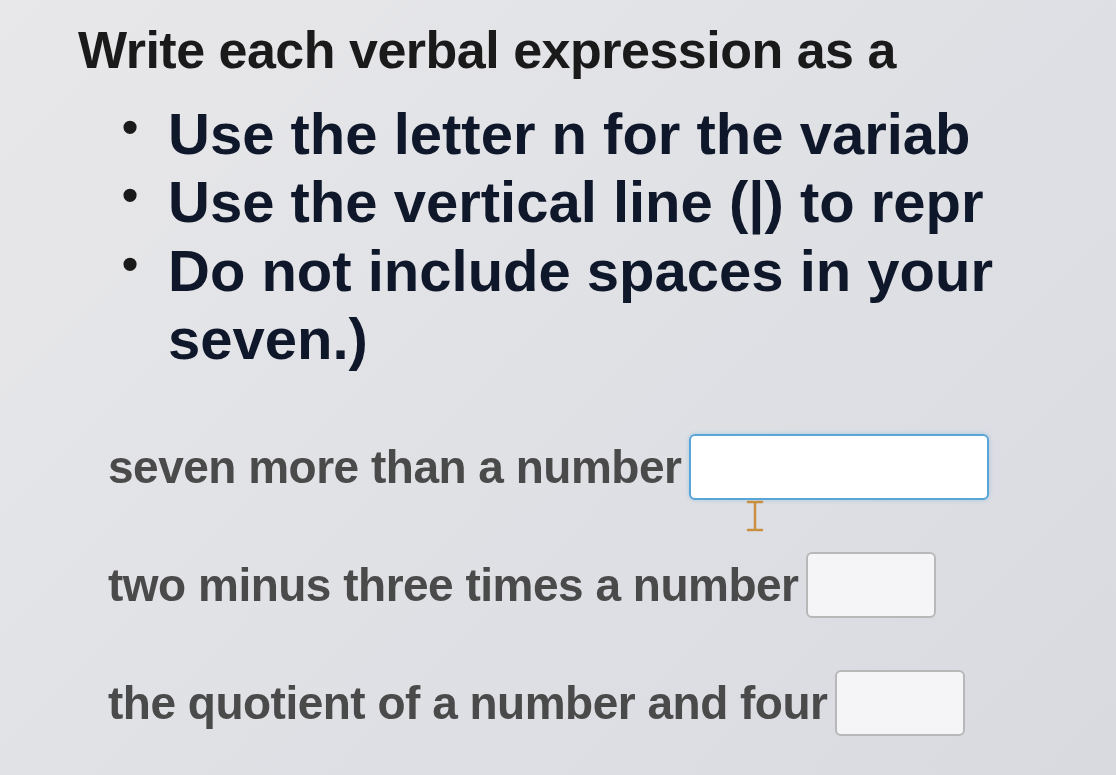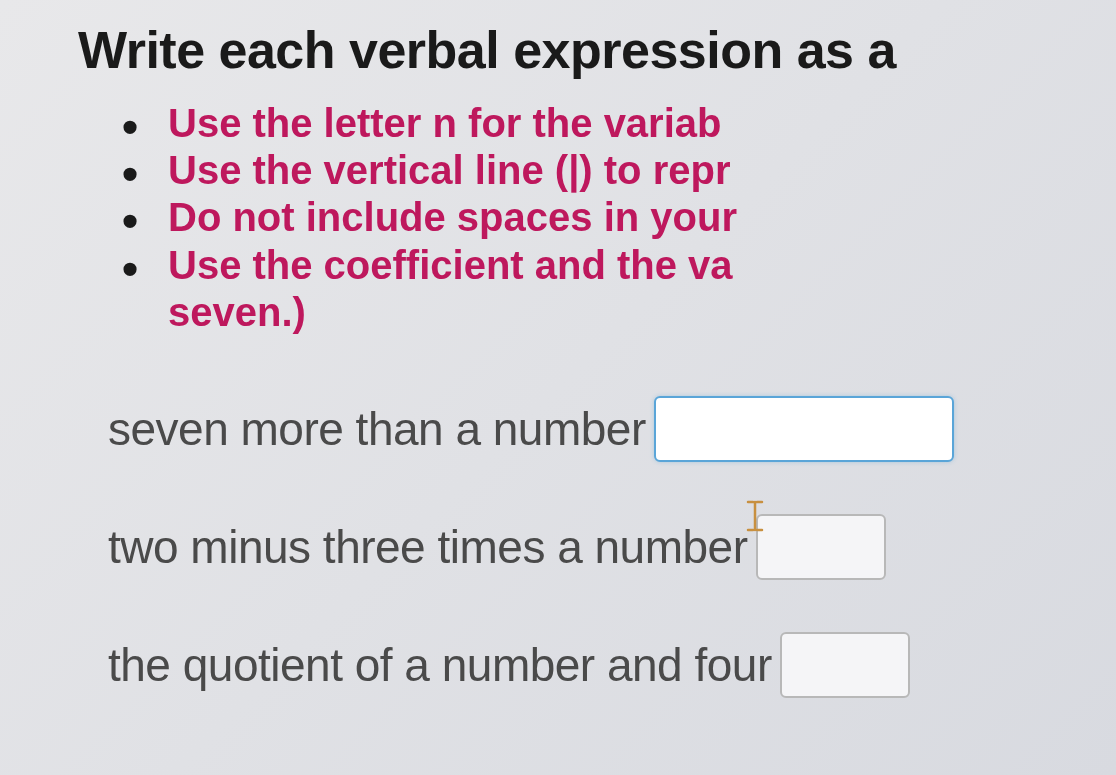--- a/index.html
+++ b/index.html
@@ -23,23 +23,23 @@
     font-weight: bold;
     color: #1a1a1a;
     margin-bottom: 20px;
     letter-spacing: -0.5px;
   }
   .bullets {
     margin-left: 90px;
     margin-bottom: 60px;
   }
   .bullets li {
-    font-size: 40px;
+    font-size: 58px;
     font-weight: bold;
-    color: #be185d;
+    color: #0f172a;
     line-height: 1.18;
     list-style: none;
     position: relative;
     padding-left: 0;
   }
   .bullets li.has-dot::before {
     content: "•";
     position: absolute;
     left: -46px;
     font-size: 46px;
@@ -47,21 +47,21 @@
   }
   .question-row {
     display: flex;
     align-items: center;
     margin-bottom: 52px;
     margin-left: 30px;
   }
   .question-text {
     font-size: 46px;
     color: #4a4a4a;
-    font-weight: normal;
+    font-weight: bold;
     letter-spacing: -0.5px;
   }
   .answer-input {
     height: 66px;
     width: 300px;
     border: 2px solid #b8b8b8;
     border-radius: 6px;
     background: #f5f5f7;
     font-size: 40px;
     padding: 0 12px;
@@ -94,21 +94,20 @@
 <body>
 
 <div class="content">
 
   <div class="heading">Write each verbal expression as a</div>
 
   <ul class="bullets">
     <li class="has-dot">Use the letter n for the variab</li>
     <li class="has-dot">Use the vertical line (|) to repr</li>
     <li class="has-dot">Do not include spaces in your</li>
-    <li class="has-dot">Use the coefficient and the va</li>
     <li>seven.)</li>
   </ul>
 
   <div class="question-row row1">
     <span class="question-text">seven more than a number</span>
     <input type="text" class="answer-input focused" value="" style="">
   </div>
 
   <div class="question-row row2">
     <span class="question-text">two minus three times a number</span>

